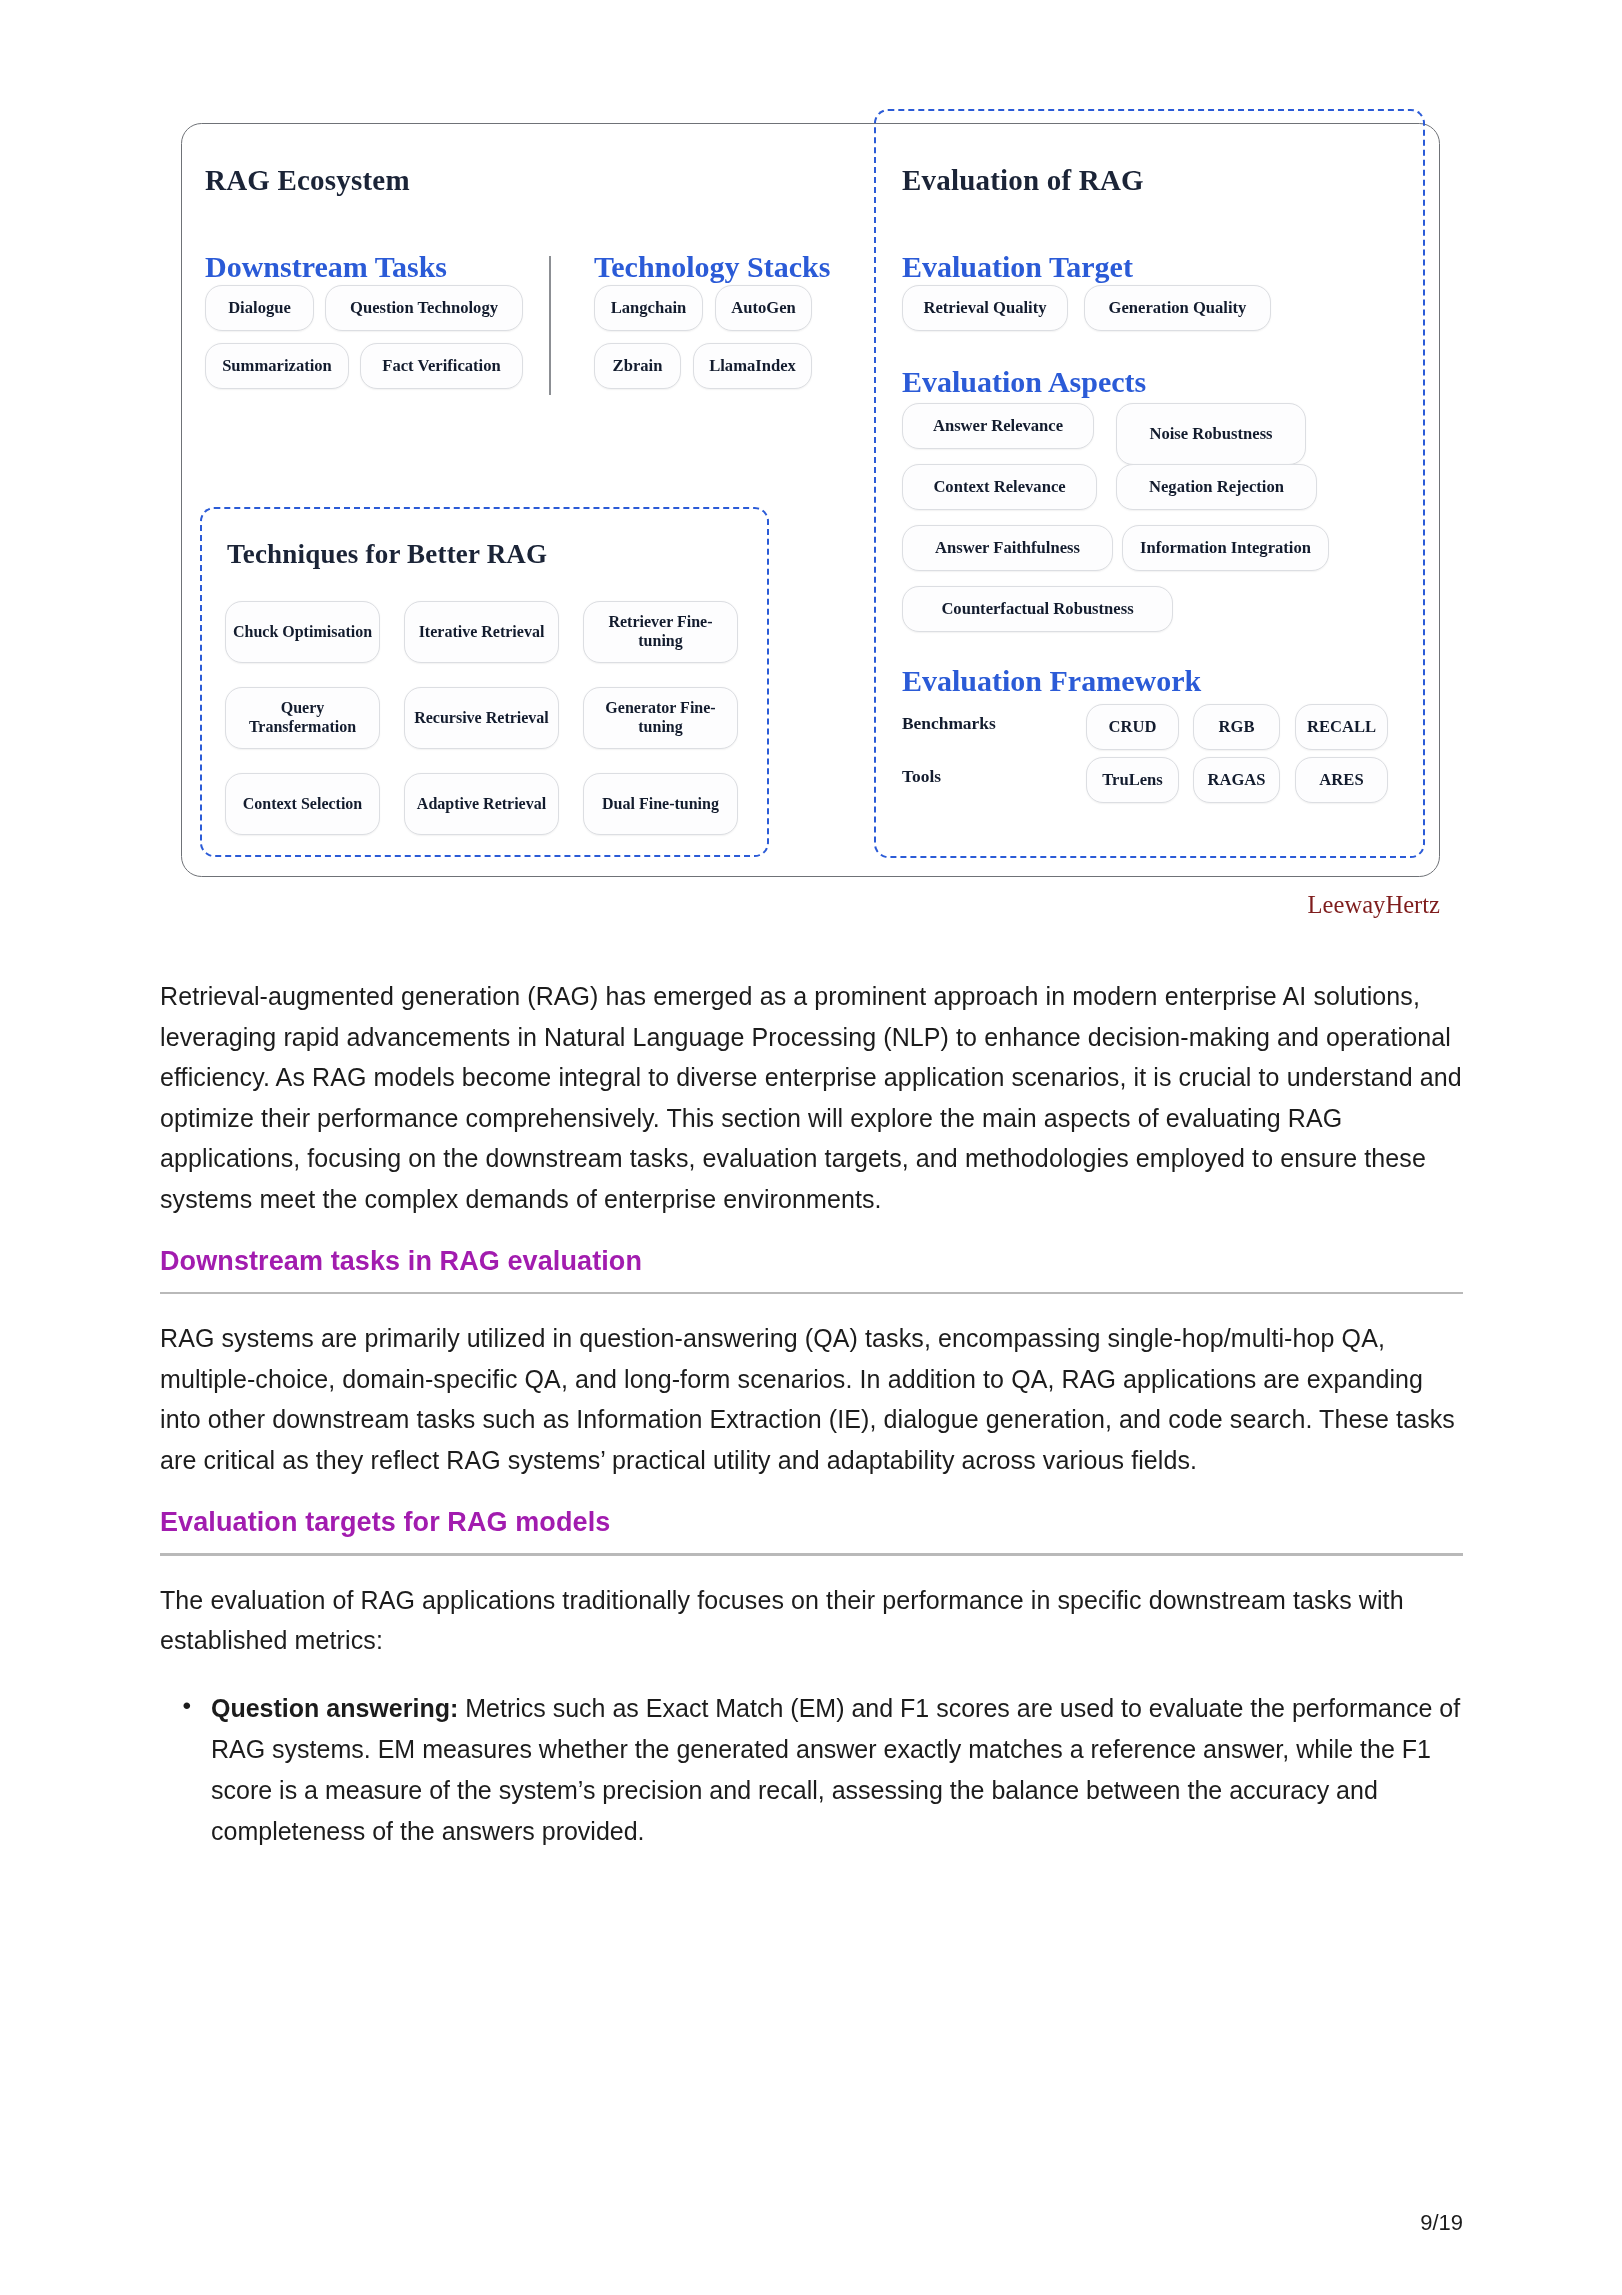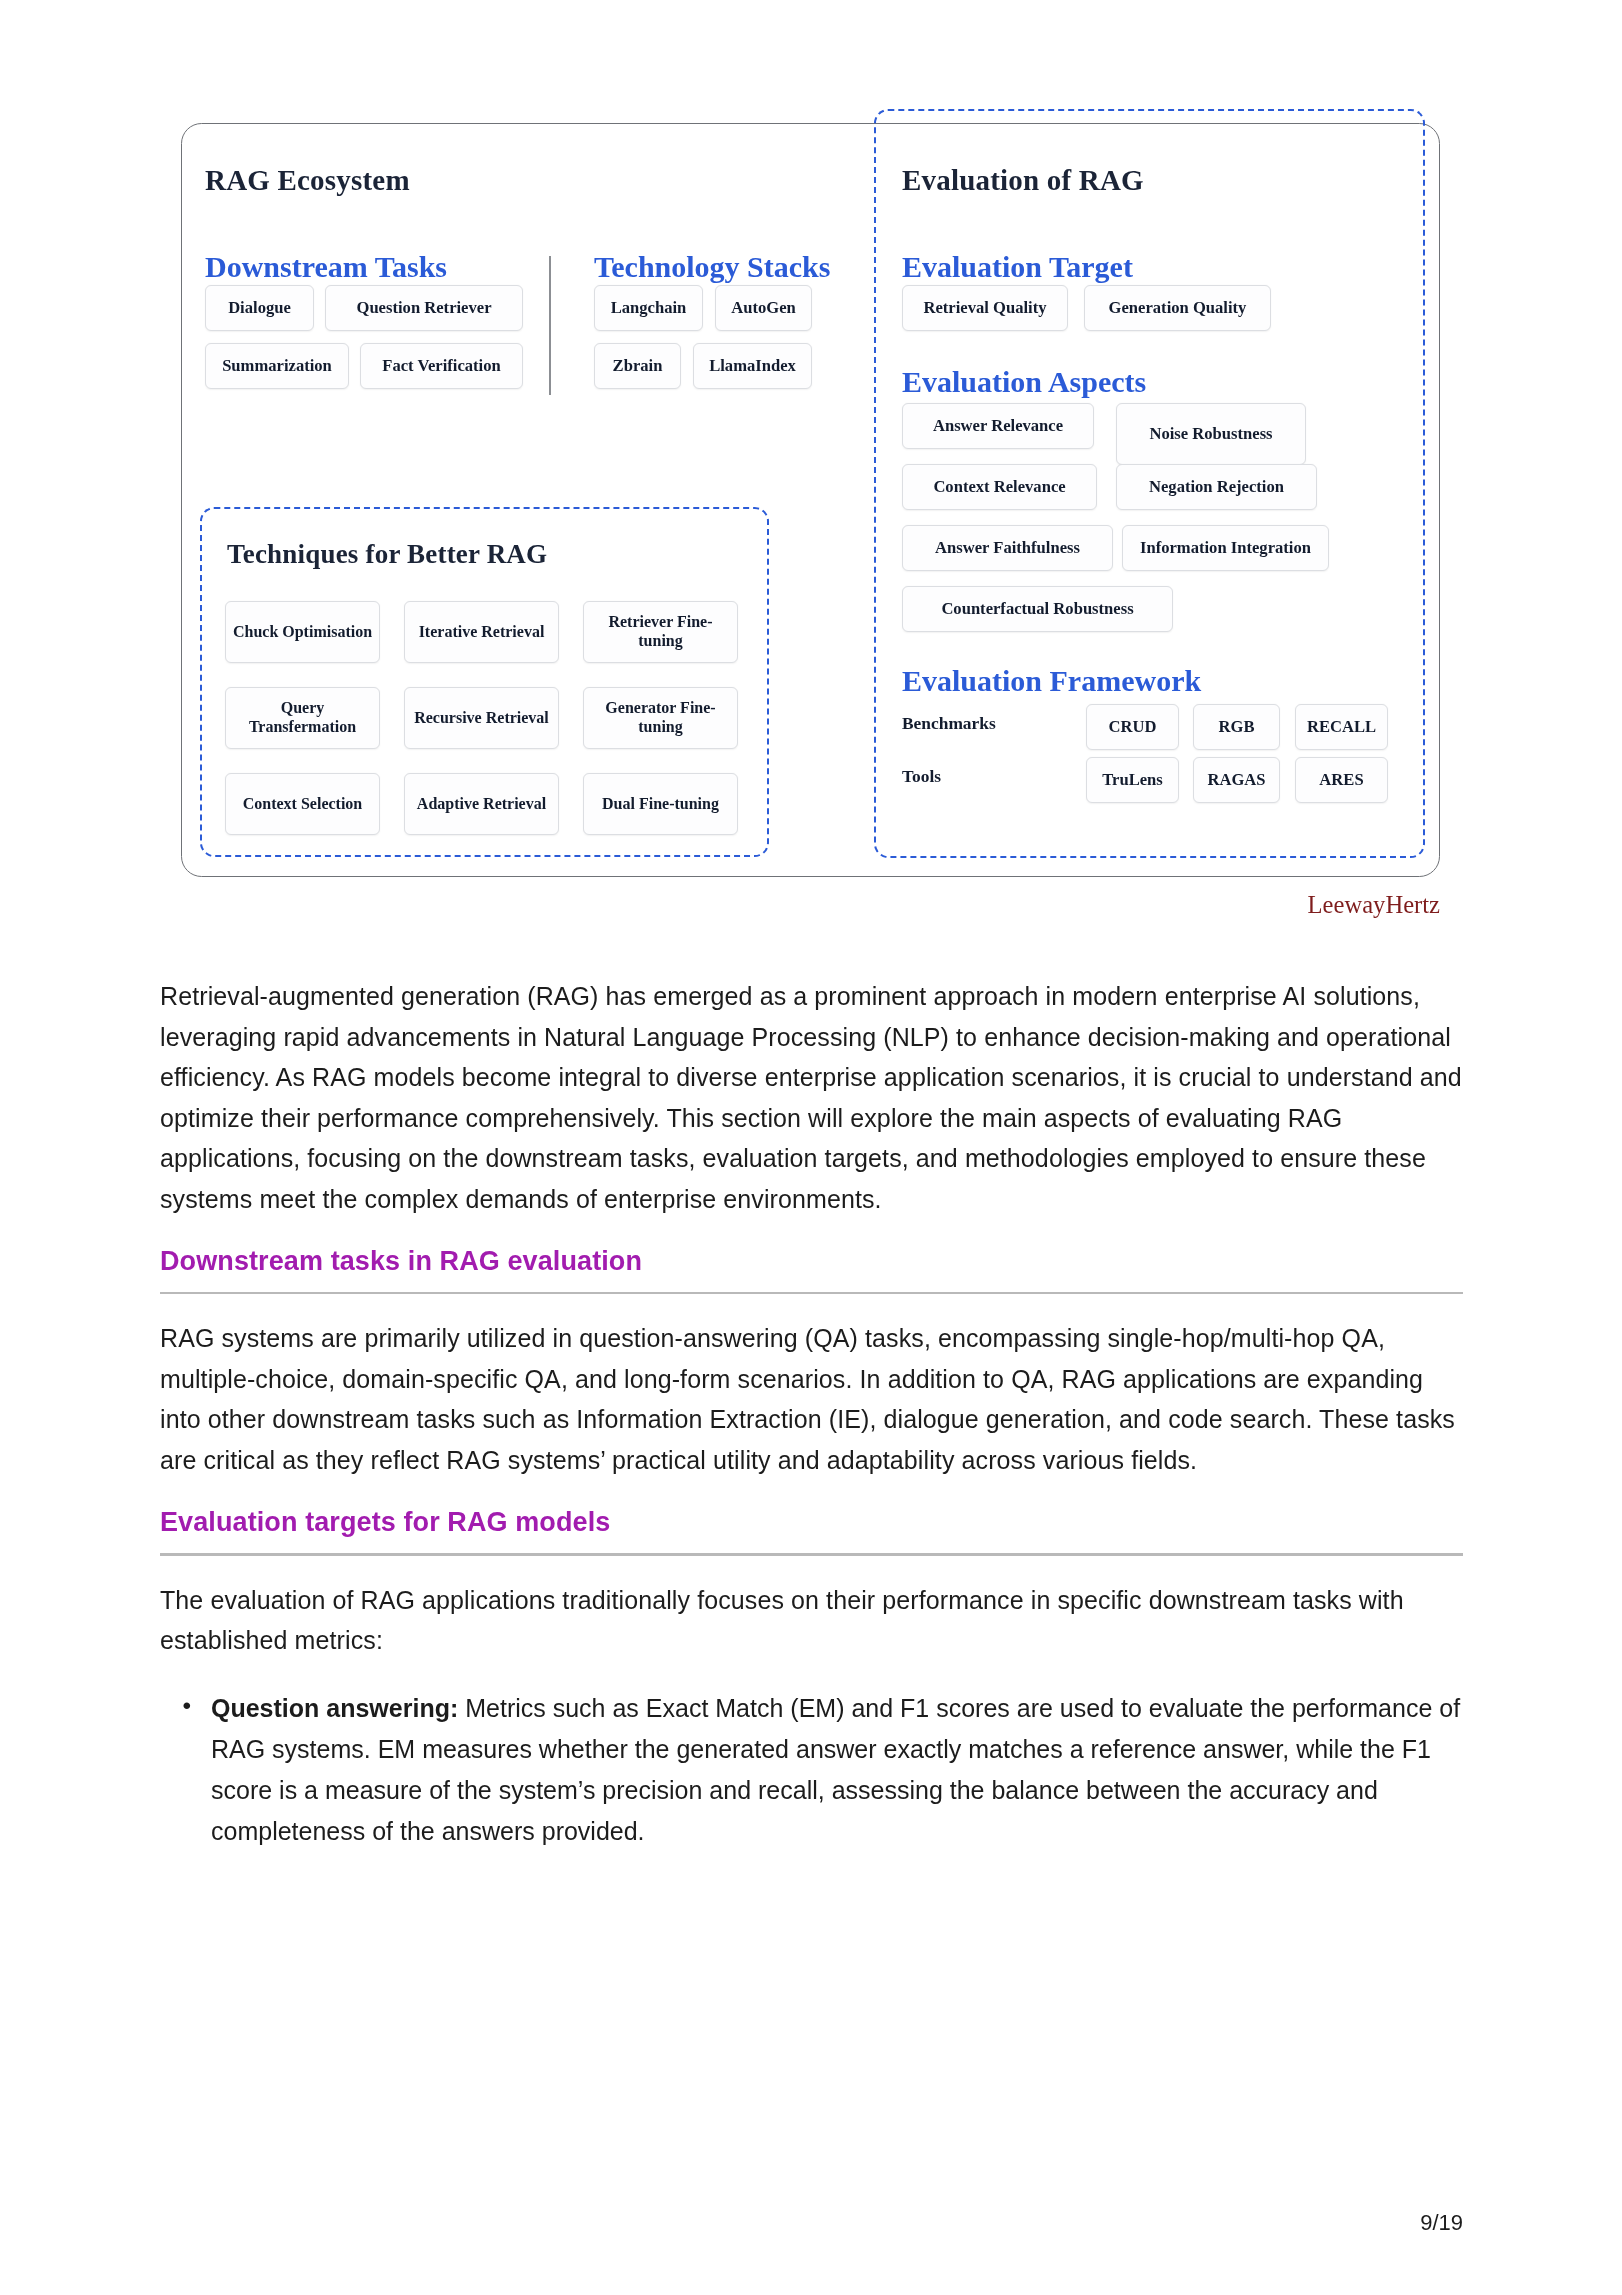--- a/index.html
+++ b/index.html
@@ -45,21 +45,21 @@
     position: absolute;
     font-family: "Liberation Serif", serif;
     font-weight: bold;
     color: #2b5bd7;
     font-size: 30px;
     white-space: nowrap;
   }
   .chip {
     position: absolute;
     border: 1.3px solid #dcdee2;
-    border-radius: 6px;
+    border-radius: 17px;
     background: #fdfdfe;
     box-shadow: 0 0.8px 1.6px rgba(0,0,0,.055);
     font-family: "Liberation Serif", serif;
     font-weight: bold;
     color: #131c2e;
     font-size: 16.6px;
     display: flex;
     align-items: center;
     justify-content: center;
     text-align: center;
@@ -169,21 +169,21 @@
 <body>
 
 <div class="diagram-wrap">
   <div class="diagram-outer"></div>
 
   <div class="diag-title" style="left:24px; top:41px;">RAG Ecosystem</div>
 
   <div class="sub-title" style="left:24px; top:127px;">Downstream Tasks</div>
 
   <div class="chip" style="left:24px;  top:162px; width:109px; height:46px;">Dialogue</div>
-  <div class="chip" style="left:144px; top:162px; width:198px; height:46px;">Question Retriever</div>
+  <div class="chip" style="left:144px; top:162px; width:198px; height:46px;">Question Technology</div>
   <div class="chip" style="left:24px;  top:220px; width:144px; height:46px;">Summarization</div>
   <div class="chip" style="left:179px; top:220px; width:163px; height:46px;">Fact Verification</div>
 
   <div class="v-divider" style="left:368px; top:133px; height:139px;"></div>
 
   <div class="sub-title" style="left:413px; top:127px;text-align:right;">Technology Stacks</div>
 
   <div class="chip" style="left:413px; top:162px; width:109px; height:46px;">Langchain</div>
   <div class="chip" style="left:534px; top:162px; width:97px; height:46px;">AutoGen</div>
   <div class="chip" style="left:413px; top:220px; width:87px; height:46px;">Zbrain</div>

